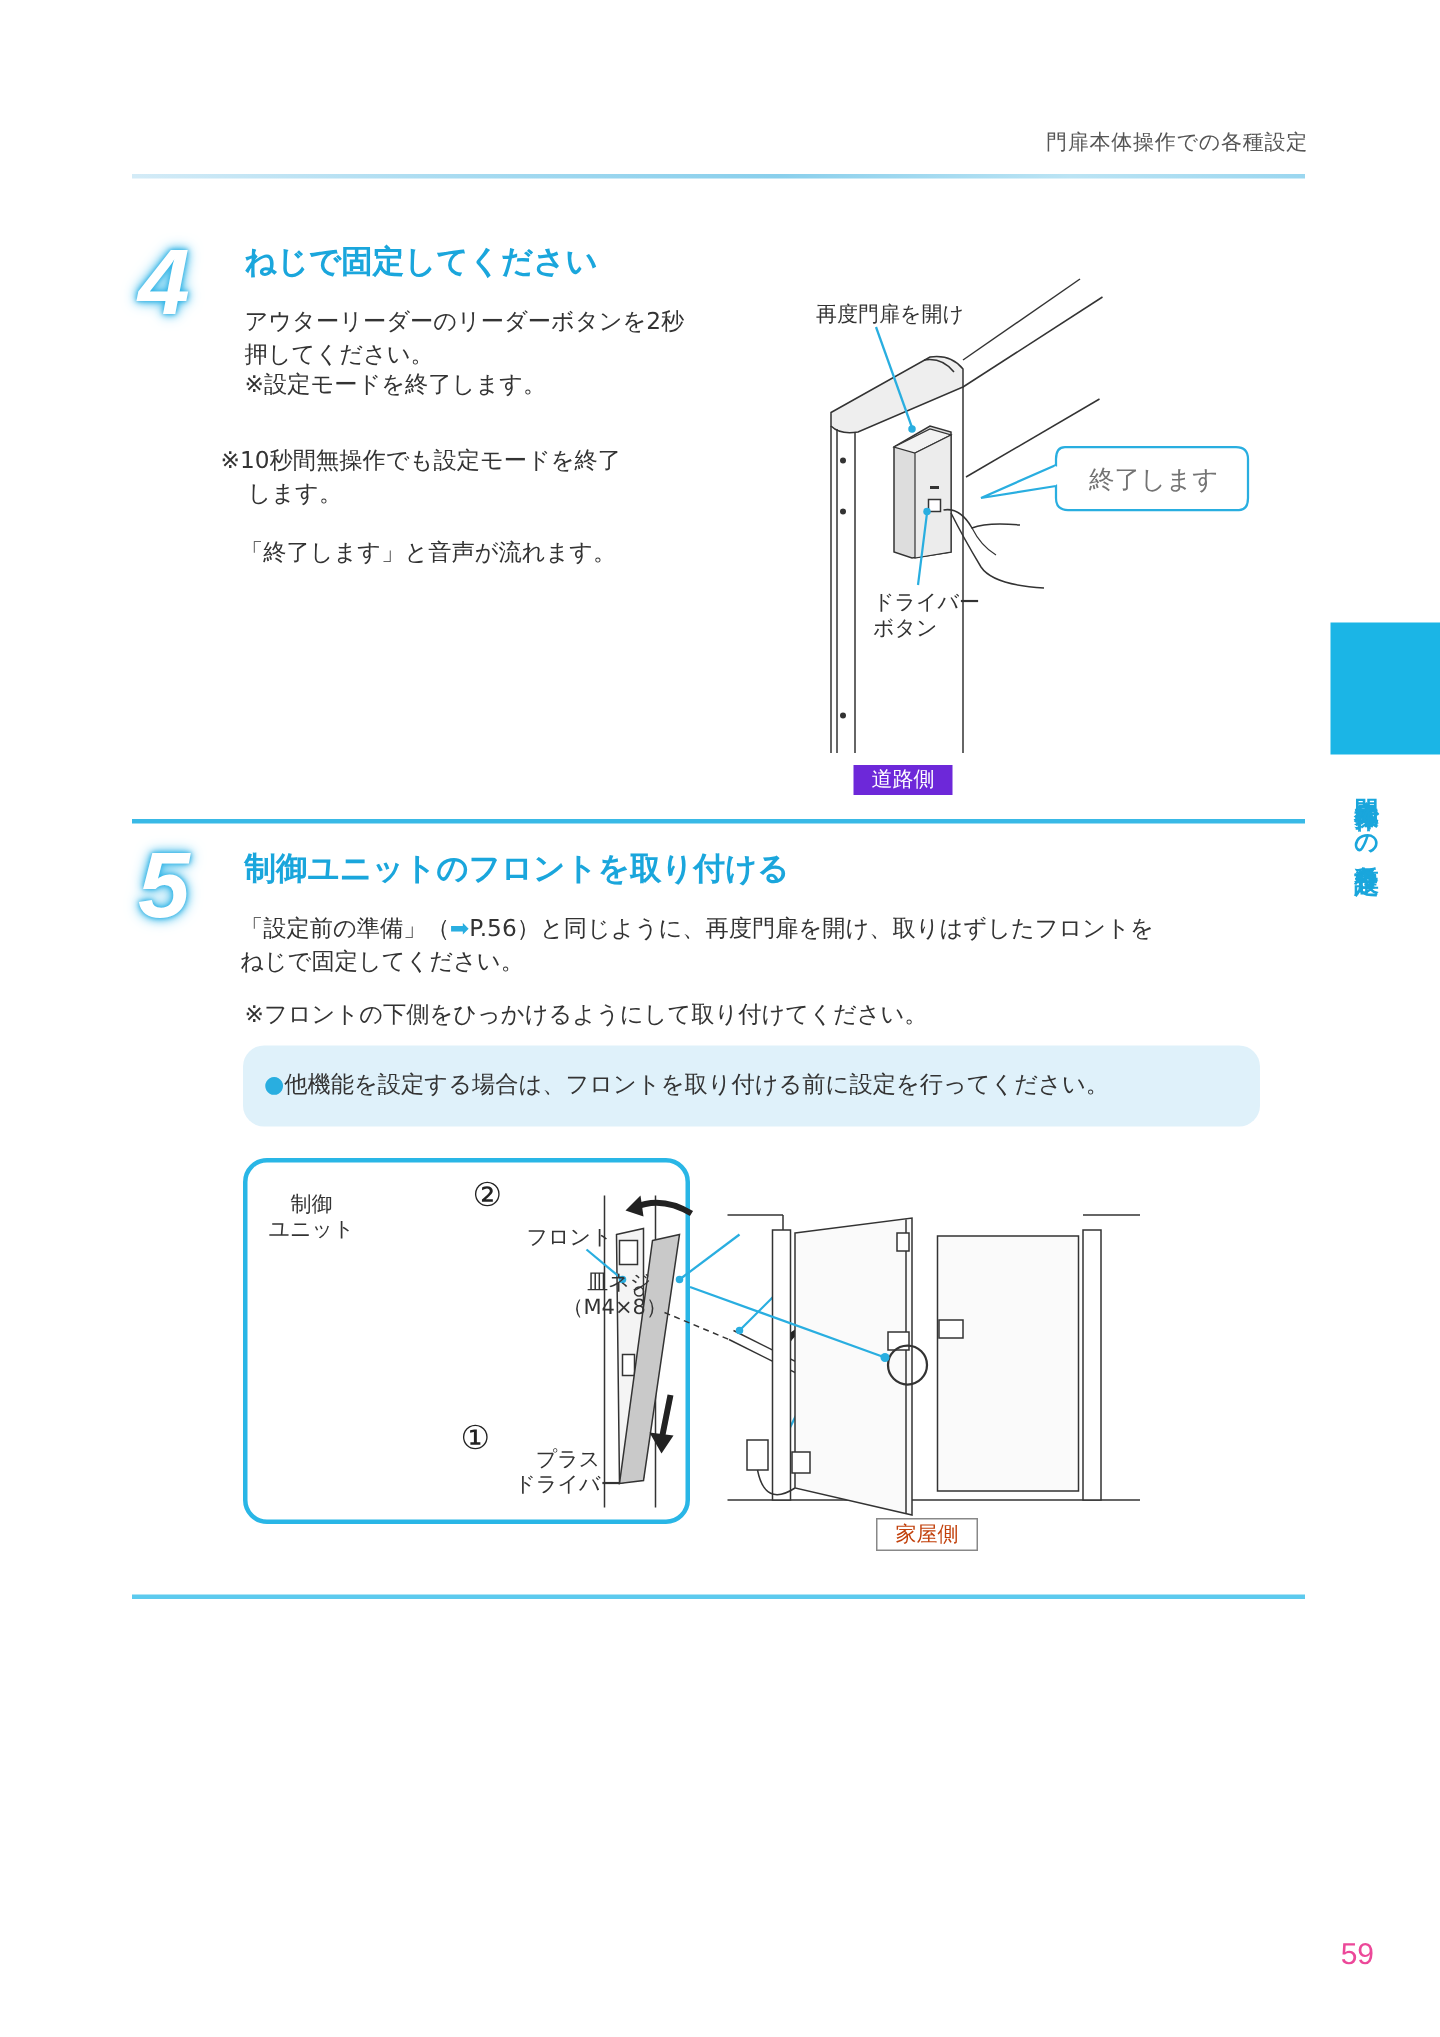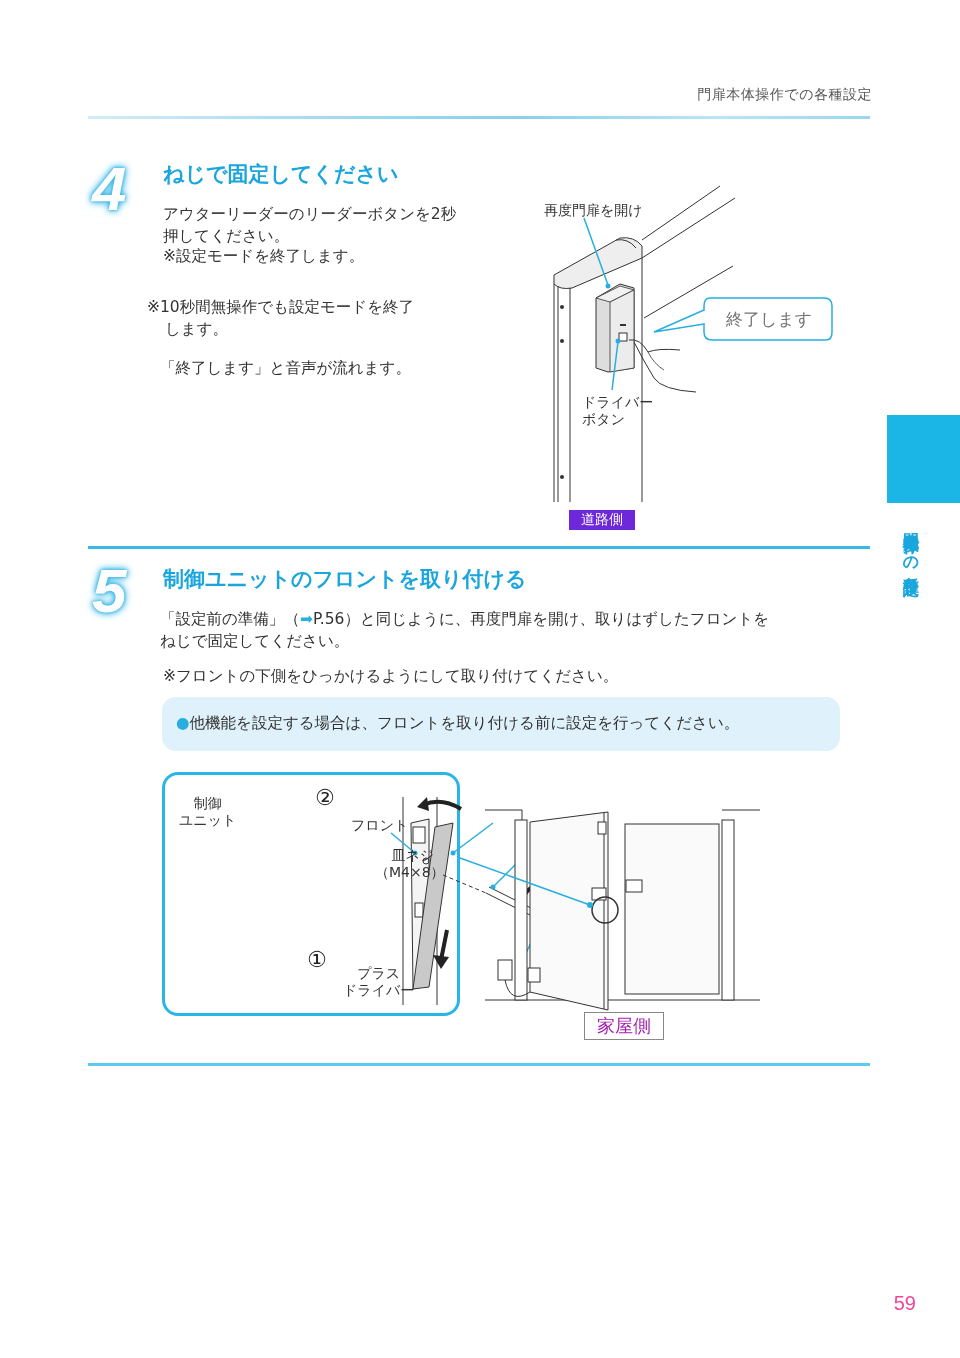--- a/index.html
+++ b/index.html
@@ -15,21 +15,21 @@
   .step-title { font-size:21px; color:#1aa6dc; font-weight:bold; }
   .body-text { font-size:15.5px; color:#333; line-height:22px; }
   .section-rule { height:3px; background:#39b9e6; }
   .note-box { background:#dff1fa; border-radius:14px; }
   .side-tab { left:887px; top:415px; width:73px; height:88px; background:#1bb5e6; }
   .side-label { left:899px; top:520px; width:22px; font-size:16px; color:#1aa6dc;
                 writing-mode:vertical-rl; letter-spacing:1px; font-weight:bold; }
   .page-num { right:44px; top:1292px; font-size:20px; color:#ec4899; font-family:"Liberation Sans", sans-serif; }
   .fig-label { font-size:14px; color:#333; line-height:17px; }
   .tag-dark { background:#6d28d9; color:#fff; font-size:14px; padding:1px 12px; }
-  .tag-light { background:#fff; border:1px solid #888; color:#a21caf; font-size:18px; padding:1px 12px;text-align:center; }
+  .tag-light { background:#fff; border:1px solid #888; color:#c2410c; font-size:14px; padding:1px 12px;text-align:center; }
   svg { position:absolute; overflow:visible; }
 </style>
 </head>
 <body>
 
 <div class="abs running-head">門扉本体操作での各種設定</div>
 <div class="abs head-rule"></div>
 
 <div class="abs side-tab"></div>
 <div class="abs side-label">門扉本体操作での各種設定</div>

